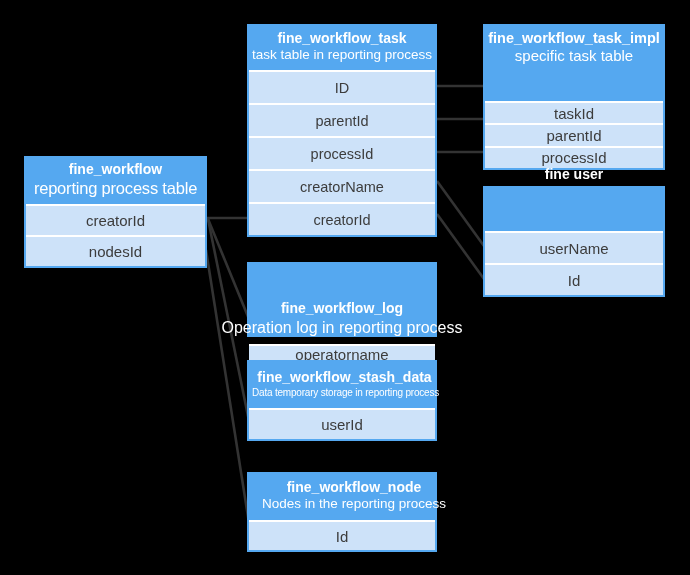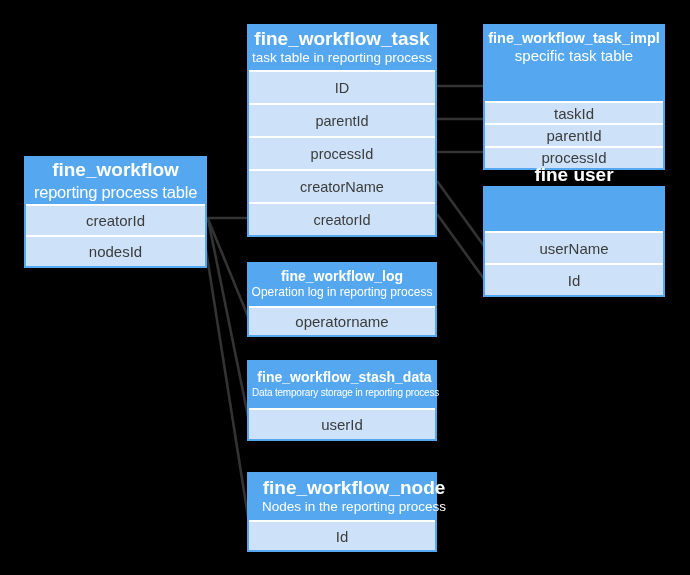--- a/index.html
+++ b/index.html
@@ -9,21 +9,21 @@
   }
   #lines{position:absolute;left:0;top:0;width:690px;height:575px;}
   .table{
     position:absolute;display:flex;flex-direction:column;
     background:#55a8f0;padding-bottom:2px;box-sizing:border-box;
   }
   .thead{
     flex:none;display:flex;flex-direction:column;align-items:center;justify-content:center;
     color:#fff;text-align:center;line-height:1.25;overflow:visible;
   }
-  .title{font-weight:bold;font-size:19px;white-space:nowrap;}
+  .title{font-weight:bold;font-size:14px;white-space:nowrap;}
   .subtitle{font-size:14px;white-space:nowrap;}
   .rows{flex:1;display:flex;flex-direction:column;margin:0 2px;border-radius:19px;}
   .row{
     flex:1;display:flex;align-items:center;justify-content:center;
     background:#cde2f9;border-top:2px solid #fff;
     color:#3c3c3c;font-size:15px;white-space:nowrap;
   }
   
   #t-workflow{left:24px;top:156px;width:183px;height:112px;}
   #t-workflow .thead{height:48px;text-align:right;}
@@ -33,23 +33,23 @@
   #t-task .subtitle{font-size:13.5px;}
   #t-task .row{font-size:14.5px;}
   #t-impl{left:483px;top:24px;width:182px;height:146px;gap:30px;}
   #t-impl .thead{height:47px;}
   #t-impl .title{font-size:14.5px;}
   #t-impl .subtitle{font-size:15px;}
   #t-user{left:483px;top:186px;width:182px;height:111px;}
   #t-user .thead{height:45px;gap:48px;}
   #t-user .subtitle{font-size:15px;}
   #t-log{left:247px;top:262px;width:190px;height:75px;}
-  #t-log .thead{height:44px;}
+  #t-log .thead{height:50px;margin-top:32px;}
   #t-log .title{font-size:14px;}
-  #t-log .subtitle{font-size:12px;}
+  #t-log .subtitle{font-size:16px;}
   #t-stash{left:247px;top:360px;width:190px;height:81px;}
   #t-stash .thead{height:48px;align-items:flex-start;padding-left:5px;}
   #t-stash .title{font-size:14px;align-self:center;}
   #t-stash .subtitle{font-size:10px;letter-spacing:-0.2px;}
   #t-node{left:247px;top:472px;width:190px;height:80px;}
   #t-node .thead{height:48px;margin-left:24px;}
   #t-node .subtitle{font-size:13.5px;}
 </style>
 </head>
 <body>

